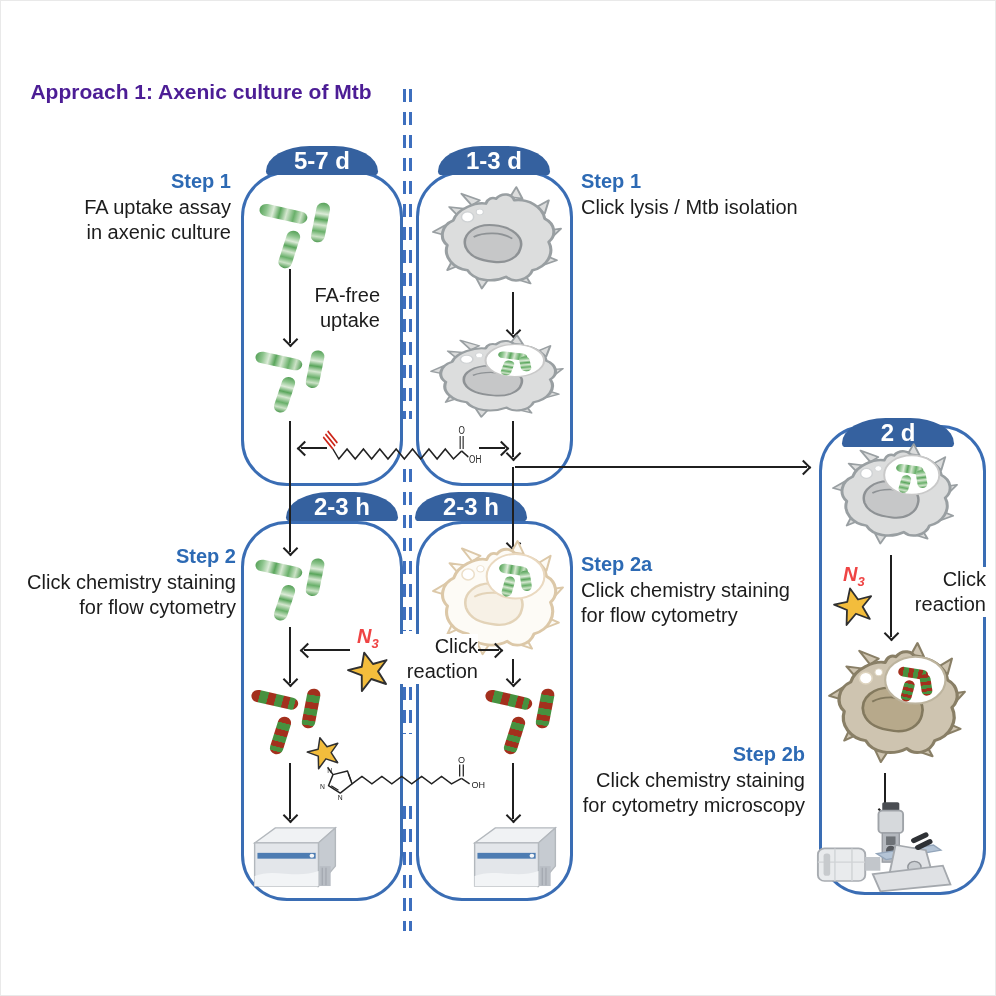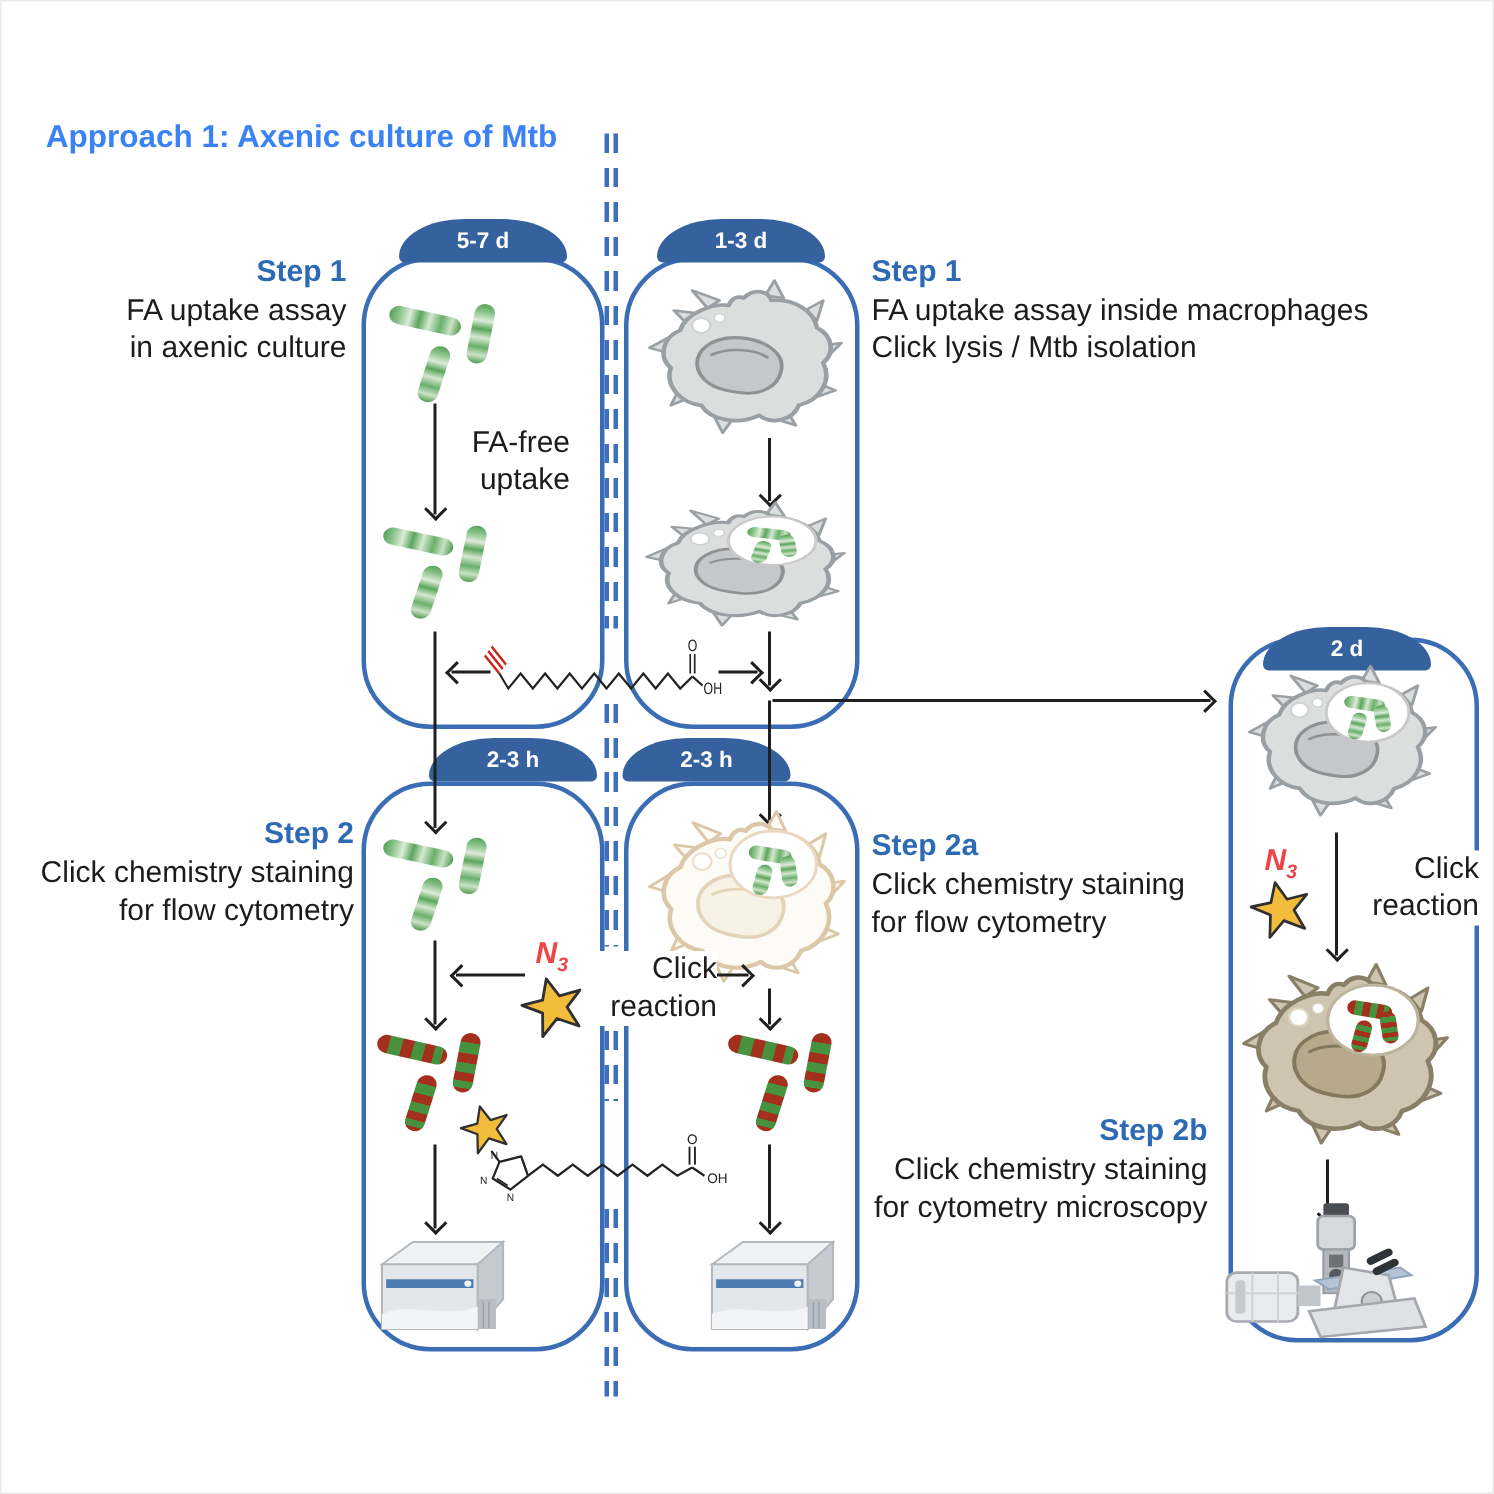--- a/index.html
+++ b/index.html
@@ -1,28 +1,28 @@
 <!DOCTYPE html>
 <html><head>
 <meta charset="utf-8">
 <style>
   html,body{margin:0;padding:0;background:#fff;}
   .canvas{position:relative;width:996px;height:996px;background:#ffffff;overflow:hidden;
           font-family:"Liberation Sans",sans-serif;color:#1c1c1c;border:1px solid #e9e9e9;box-sizing:border-box;}
   .nowrap{white-space:nowrap;}
 
   
-  .approach{position:absolute;color:#3b82f6;font-weight:bold;font-size:21px;text-align:center;white-space:nowrap;z-index:3;}
+  .approach{position:absolute;color:#4c1d95;font-weight:bold;font-size:21px;text-align:center;white-space:nowrap;z-index:3;}
 
   
   .vessel{position:absolute;border:3px solid #3a6db4;border-radius:46px;background:#fff;z-index:1;box-sizing:border-box;}
 
   
   .badge{position:absolute;height:29px;line-height:30px;background:#35619f;color:#fff;font-weight:bold;
-         font-size:15px;text-align:center;border-radius:45px 45px 4px 4px / 26px 26px 4px 4px;z-index:2;}
+         font-size:24px;text-align:center;border-radius:45px 45px 4px 4px / 26px 26px 4px 4px;z-index:2;}
 
   
   .stepblock{position:absolute;z-index:3;font-size:20px;line-height:25px;}
   .stepblock .t{color:#2d6ab4;font-weight:bold;margin-bottom:1px;}
   .ra{text-align:right;}
 
   .plainlabel{position:absolute;z-index:4;font-size:20px;line-height:25px;text-align:right;background:#fff;}
 
   
   .dcol{position:absolute;width:3px;z-index:0;
@@ -208,21 +208,20 @@
   <div class="badge" style="left:414px;top:491px;width:112px;">2-3 h</div>
   <div class="badge" style="left:841px;top:417px;width:112px;">2 d</div>
 
   <div class="stepblock ra" style="right:764px;top:168px;width:300px;">
     <div class="t nowrap">Step 1</div>
     <div class="nowrap">FA uptake assay</div>
     <div class="nowrap">in axenic culture</div>
   </div>
   <div class="stepblock" style="left:580px;top:168px;">
     <div class="t nowrap">Step 1</div>
-    <div class="nowrap">FA uptake assay inside macrophages</div>
     <div class="nowrap">Click lysis / Mtb isolation</div>
   </div>
   <div class="stepblock ra" style="right:759px;top:543px;width:300px;">
     <div class="t nowrap">Step 2</div>
     <div class="nowrap">Click chemistry staining</div>
     <div class="nowrap">for flow cytometry</div>
   </div>
   <div class="stepblock" style="left:580px;top:551px;">
     <div class="t nowrap">Step 2a</div>
     <div class="nowrap">Click chemistry staining</div>

